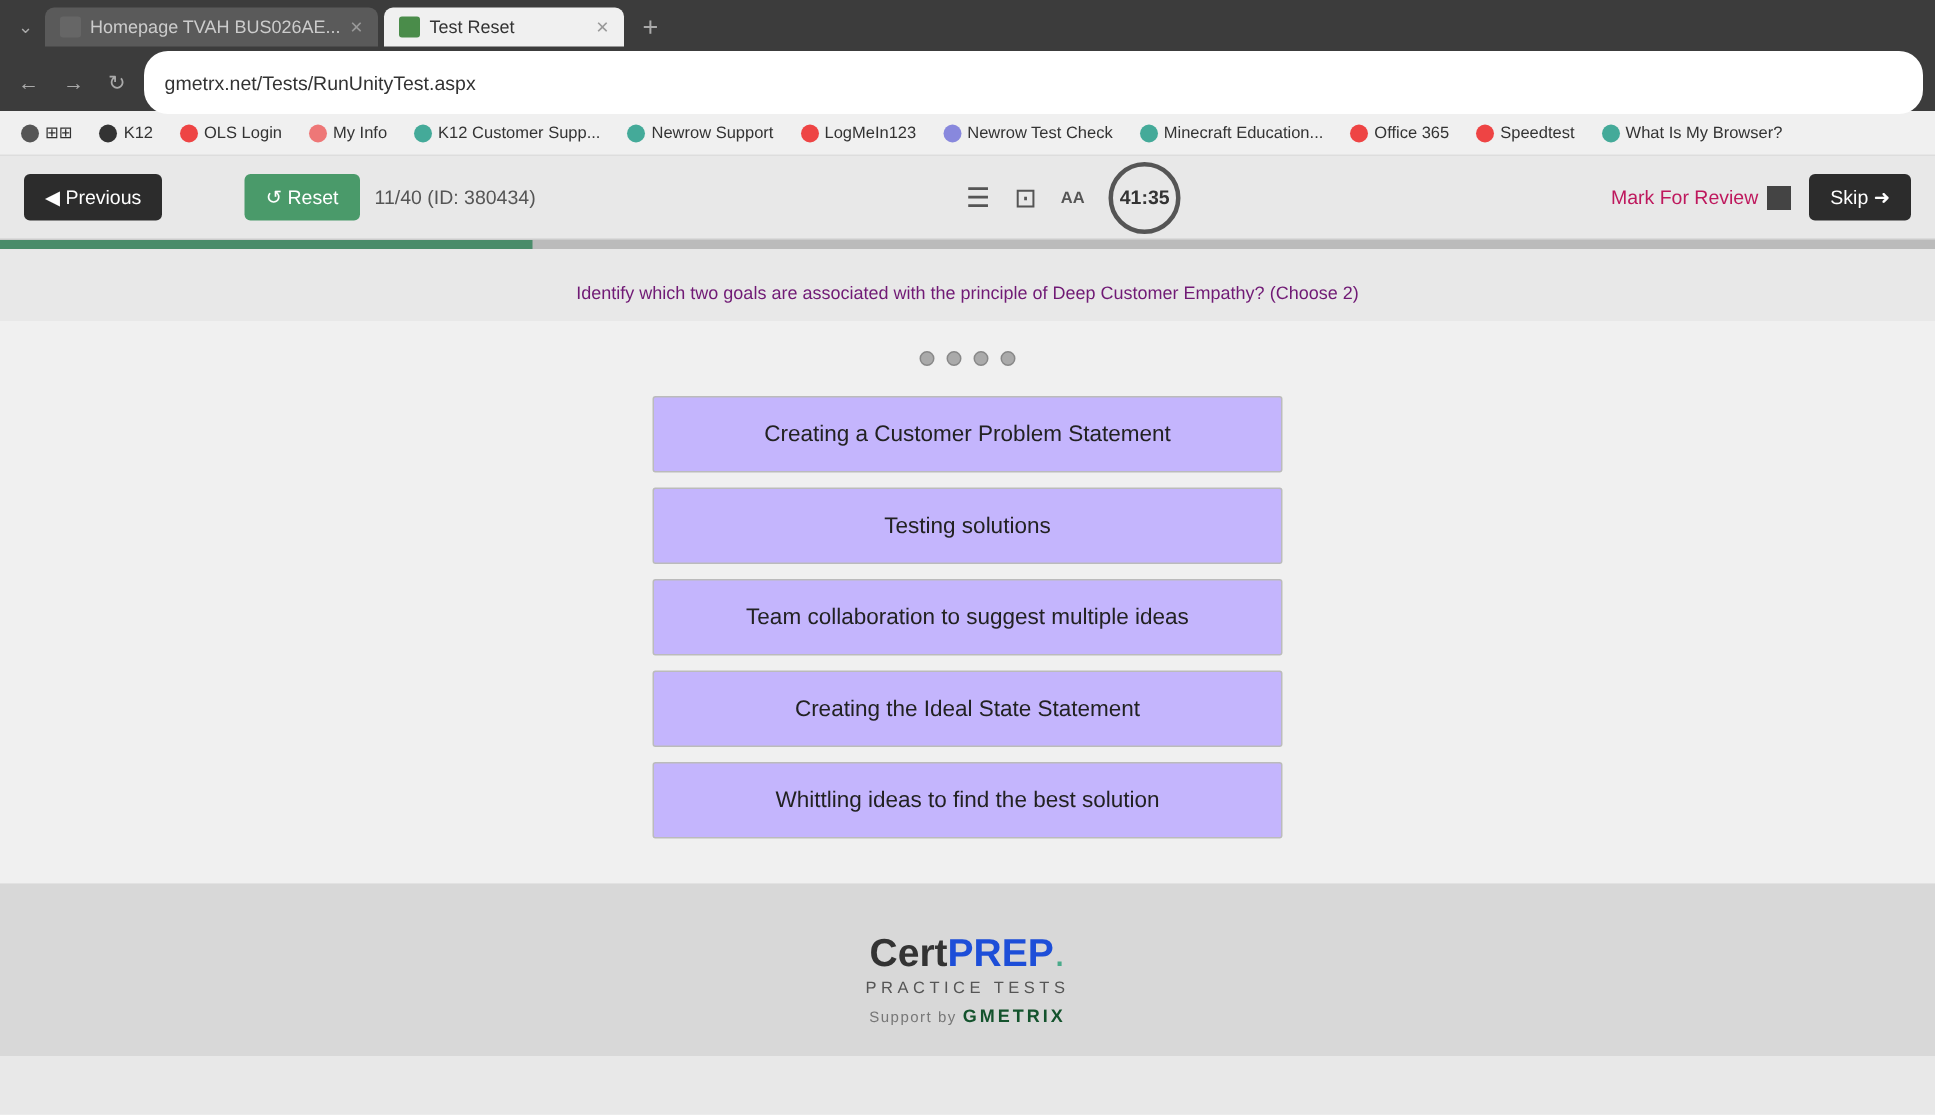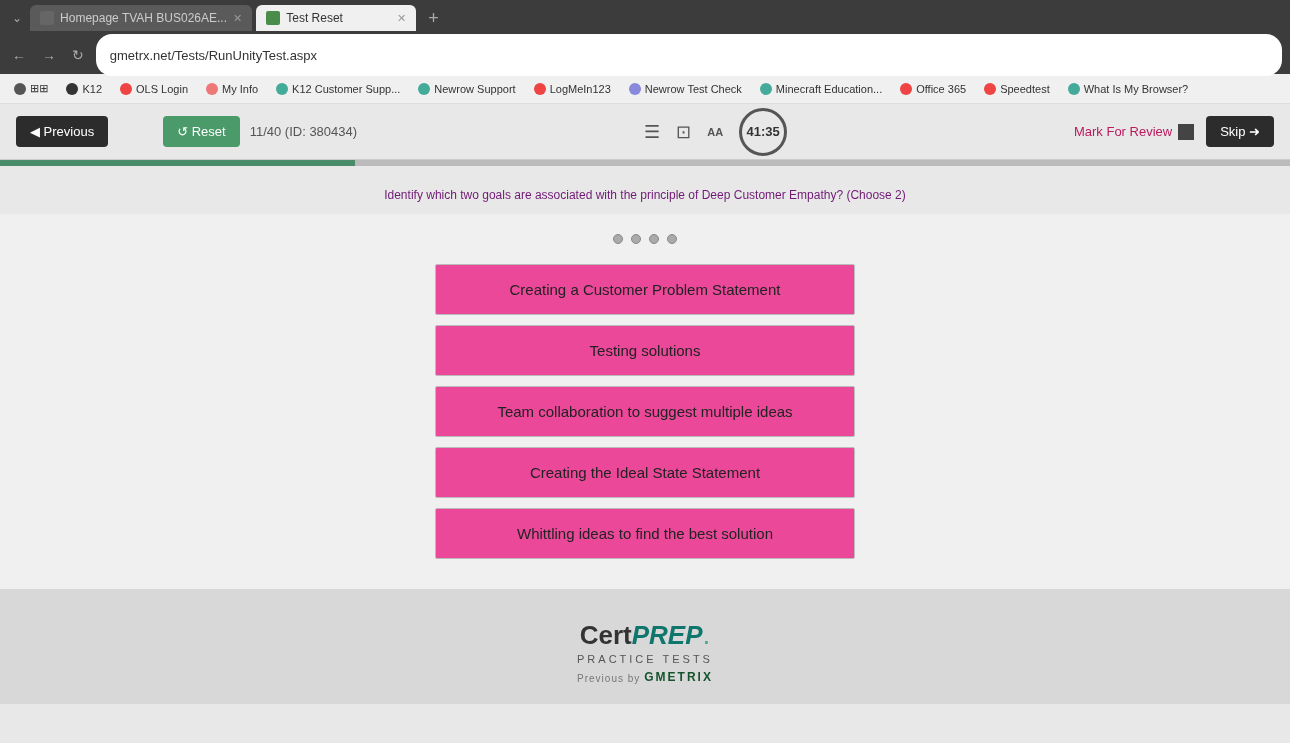--- a/index.html
+++ b/index.html
@@ -287,21 +287,21 @@
 
     .answers-container {
       display: flex;
       flex-direction: column;
       gap: 10px;
       align-items: center;
     }
 
     .answer-btn {
       width: 420px;
-      background: #ec4899;
+      background: #c4b5fd;
       border: 1px solid #bbb;
       padding: 16px 20px;
       text-align: center;
       font-size: 15px;
       color: #222;
       cursor: pointer;
       border-radius: 2px;
       transition: background 0.2s;
     }
 
@@ -319,22 +319,21 @@
       color: #333;
     }
 
     .brand-logo span.cert {
       font-weight: bold;
       color: #333;
     }
 
     .brand-logo span.prep {
       font-weight: bold;
-      color: #0f766e;
-      font-style: italic;
+      color: #1d4ed8;
     }
 
     .brand-logo span.dot-accent {
       color: #4aaa8a;
       font-size: 28px;
     }
 
     .brand-subtitle {
       font-size: 11px;
       letter-spacing: 3px;
@@ -480,16 +479,16 @@
     <button class="answer-btn">Whittling ideas to find the best solution</button>
   </div>
 </div>
 
 <div class="branding">
   <div class="brand-logo">
     <span class="cert">Cert</span><span class="prep">PREP</span><span class="dot-accent">.</span>
   </div>
   <div class="brand-subtitle">PRACTICE TESTS</div>
   <div style="display:flex;align-items:center;gap:4px;margin-top:4px;">
-    <span class="brand-powered">Previous by</span>
+    <span class="brand-powered">Support by</span>
     <span class="brand-gmetrix">GMETRIX</span>
   </div>
 </div>
 
 </body></html>

